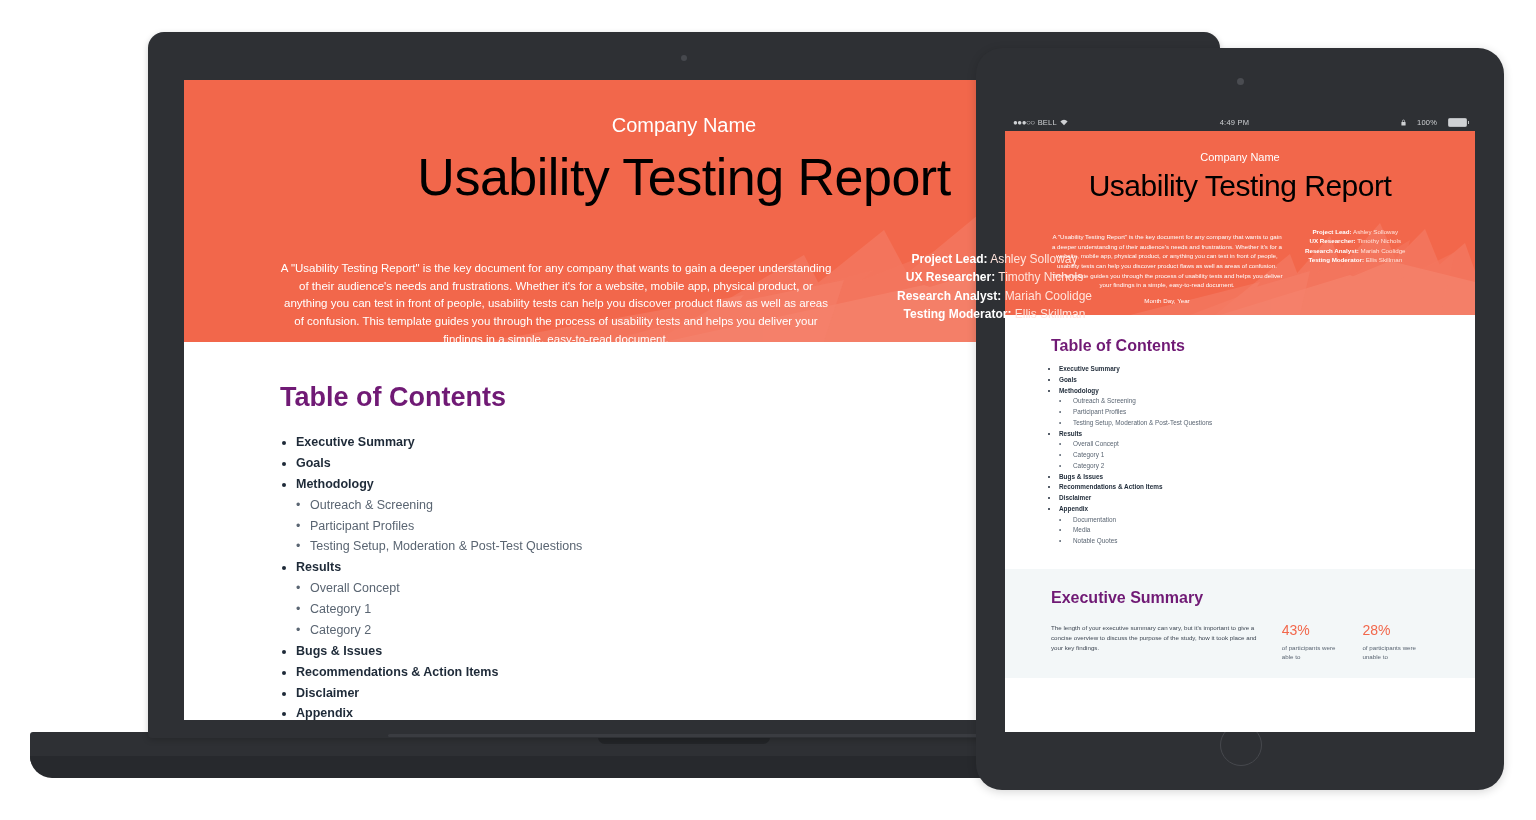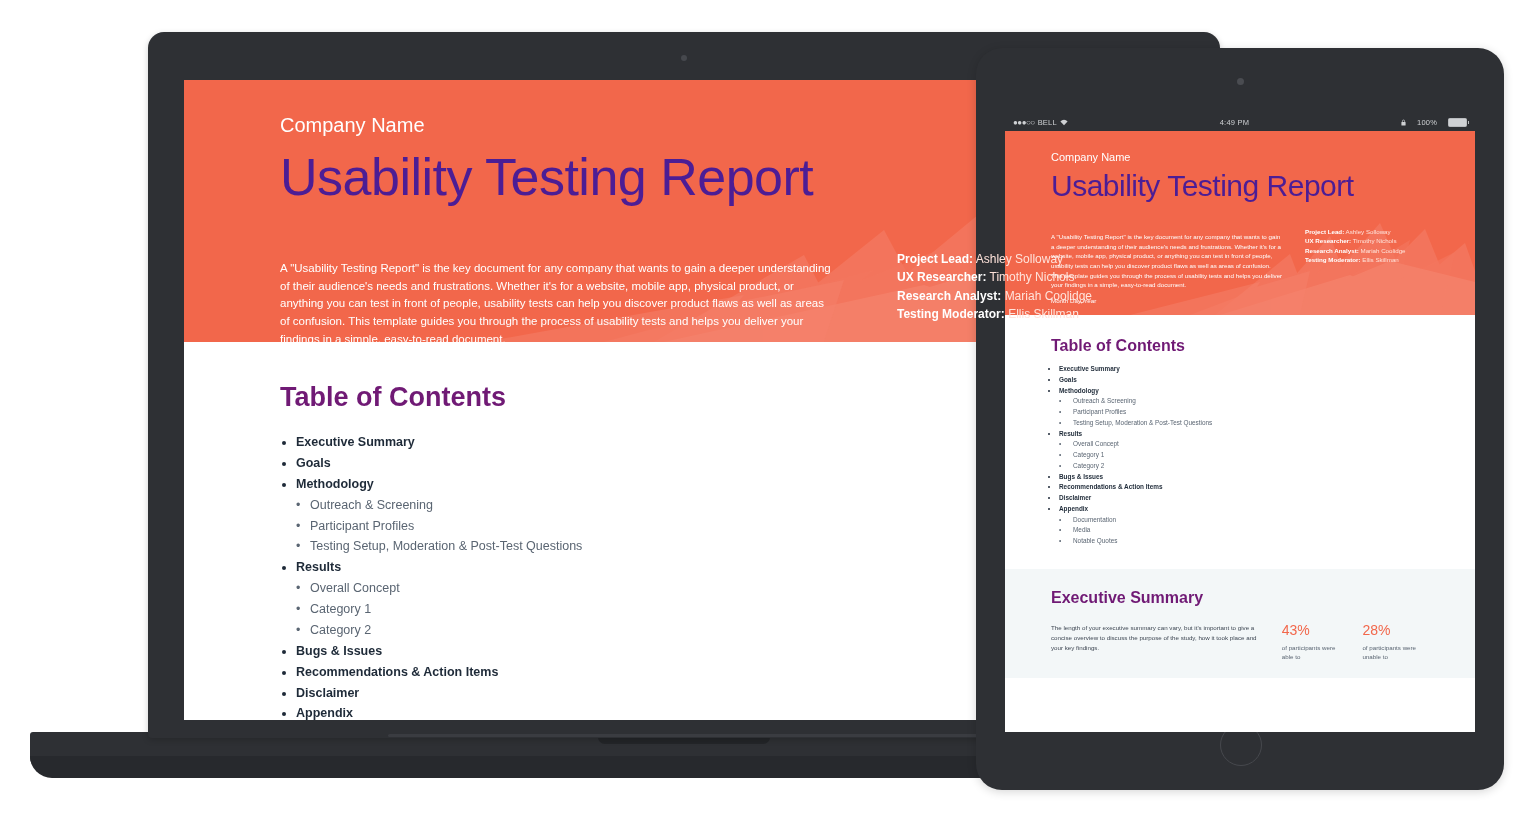--- a/index.html
+++ b/index.html
@@ -76,23 +76,23 @@
   .batt{
     display:inline-block;width:17px;height:7px;border:1px solid #b9bbbe;
     border-radius:1.5px;position:relative;background:#cfd1d4;
   }
   .batt:after{content:"";position:absolute;right:-3px;top:2px;width:1.5px;height:3px;background:#b9bbbe;}
 
   
   .doc{background:#fff;position:relative;}
   .hero{position:relative;background:#f2674b;overflow:hidden;}
   .hero-fan{position:absolute;inset:0;pointer-events:none;}
-  .hero-inner{position:relative;z-index:2;}
+  .hero-inner{position:relative;z-index:2;text-align:center;}
   .company{color:#ffffff;font-weight:400;}
-  .doctitle{color:#4c1d95;font-weight:300;letter-spacing:-0.5px;}
+  .doctitle{color:#000000;font-weight:300;letter-spacing:-0.5px;}
   .hero-cols{display:flex;align-items:flex-start;}
   .hero-body{color:#ffffff;}
   .hero-date{color:#ffffff;}
   .credits{color:#ffe3db;}
   .credits div{white-space:nowrap;}
   .credits b{color:#ffffff;}
 
   .section-h{color:#701a75;font-weight:700;}
   .toc .lvl1{color:#1e2a38;font-weight:700;}
   .toc .lvl2{color:#5a6572;font-weight:400;display:flex;}

